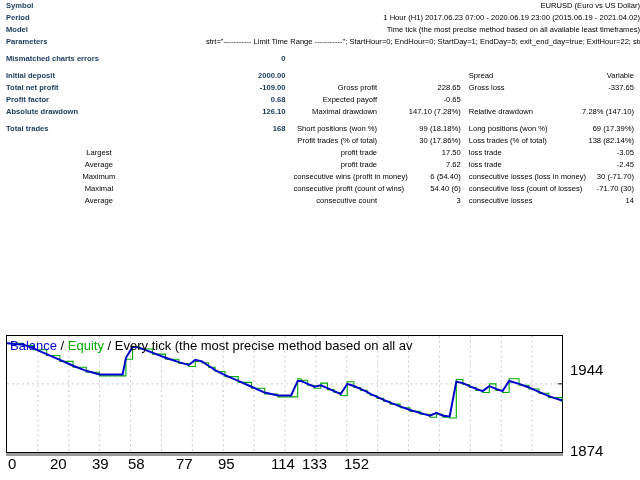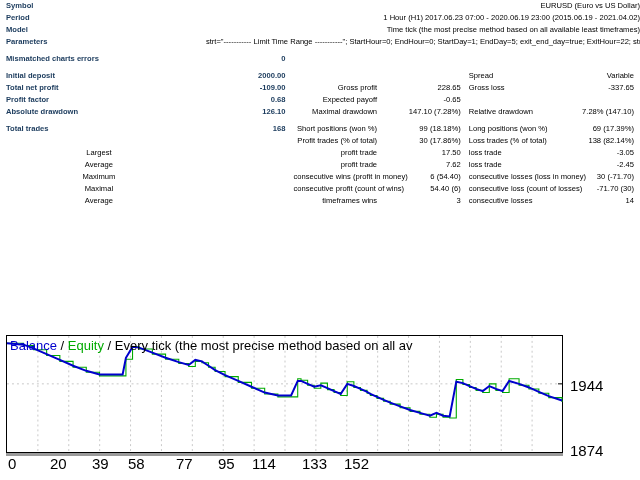--- a/index.html
+++ b/index.html
@@ -49,21 +49,21 @@
   }
   .t-balance{color:#0000cc;}
   .t-equity{color:#00aa00;}
   .t-rest{color:#000000;}
   .axis-base{
     position:absolute;left:6px;top:120px;width:557px;height:3px;background:#9a9a9a;
   }
   .ylab{
     position:absolute;font-size:15px;color:#000;font-family:"Liberation Sans",sans-serif;
   }
-  .ylab-hi{left:570px;top:377px;}
+  .ylab-hi{left:570px;top:361px;}
   .ylab-lo{left:570px;top:442px;}
   .xlabels{
     position:absolute;left:0;top:455px;width:640px;height:22px;
     font-size:15px;color:#000;
   }
   .xlabels span{position:absolute;top:0;}
 </style>
 </head>
 <body>
 
@@ -186,21 +186,21 @@
       <td class="c-label plain">Maximal</td>
       <td class="c-val1 plain"></td>
       <td class="c-mid">consecutive profit (count of wins)</td>
       <td class="c-val2">54.40 (6)</td>
       <td class="c-right-lbl">consecutive loss (count of losses)</td>
       <td class="c-val3">-71.70 (30)</td>
     </tr>
     <tr>
       <td class="c-label plain">Average</td>
       <td class="c-val1 plain"></td>
-      <td class="c-mid">timeframes wins</td>
+      <td class="c-mid">consecutive count</td>
       <td class="c-val2">3</td>
       <td class="c-right-lbl">consecutive losses</td>
       <td class="c-val3">14</td>
     </tr>
   </tbody>
     </table>
 
   <div class="chart-wrap">
 
     <div class="chart-box">
@@ -237,18 +237,18 @@
   <div class="ylab ylab-hi">1944</div>
   <div class="ylab ylab-lo">1874</div>
 
   <div class="xlabels" id="xlabels">
       <span style="left:8px">0</span>
       <span style="left:50px">20</span>
       <span style="left:92px">39</span>
       <span style="left:128px">58</span>
       <span style="left:176px">77</span>
       <span style="left:218px">95</span>
-      <span style="left:252px">114</span>
+      <span style="left:271px">114</span>
       <span style="left:302px">133</span>
       <span style="left:344px">152</span>
     </div>
 
 </div>
 
 </body></html>

